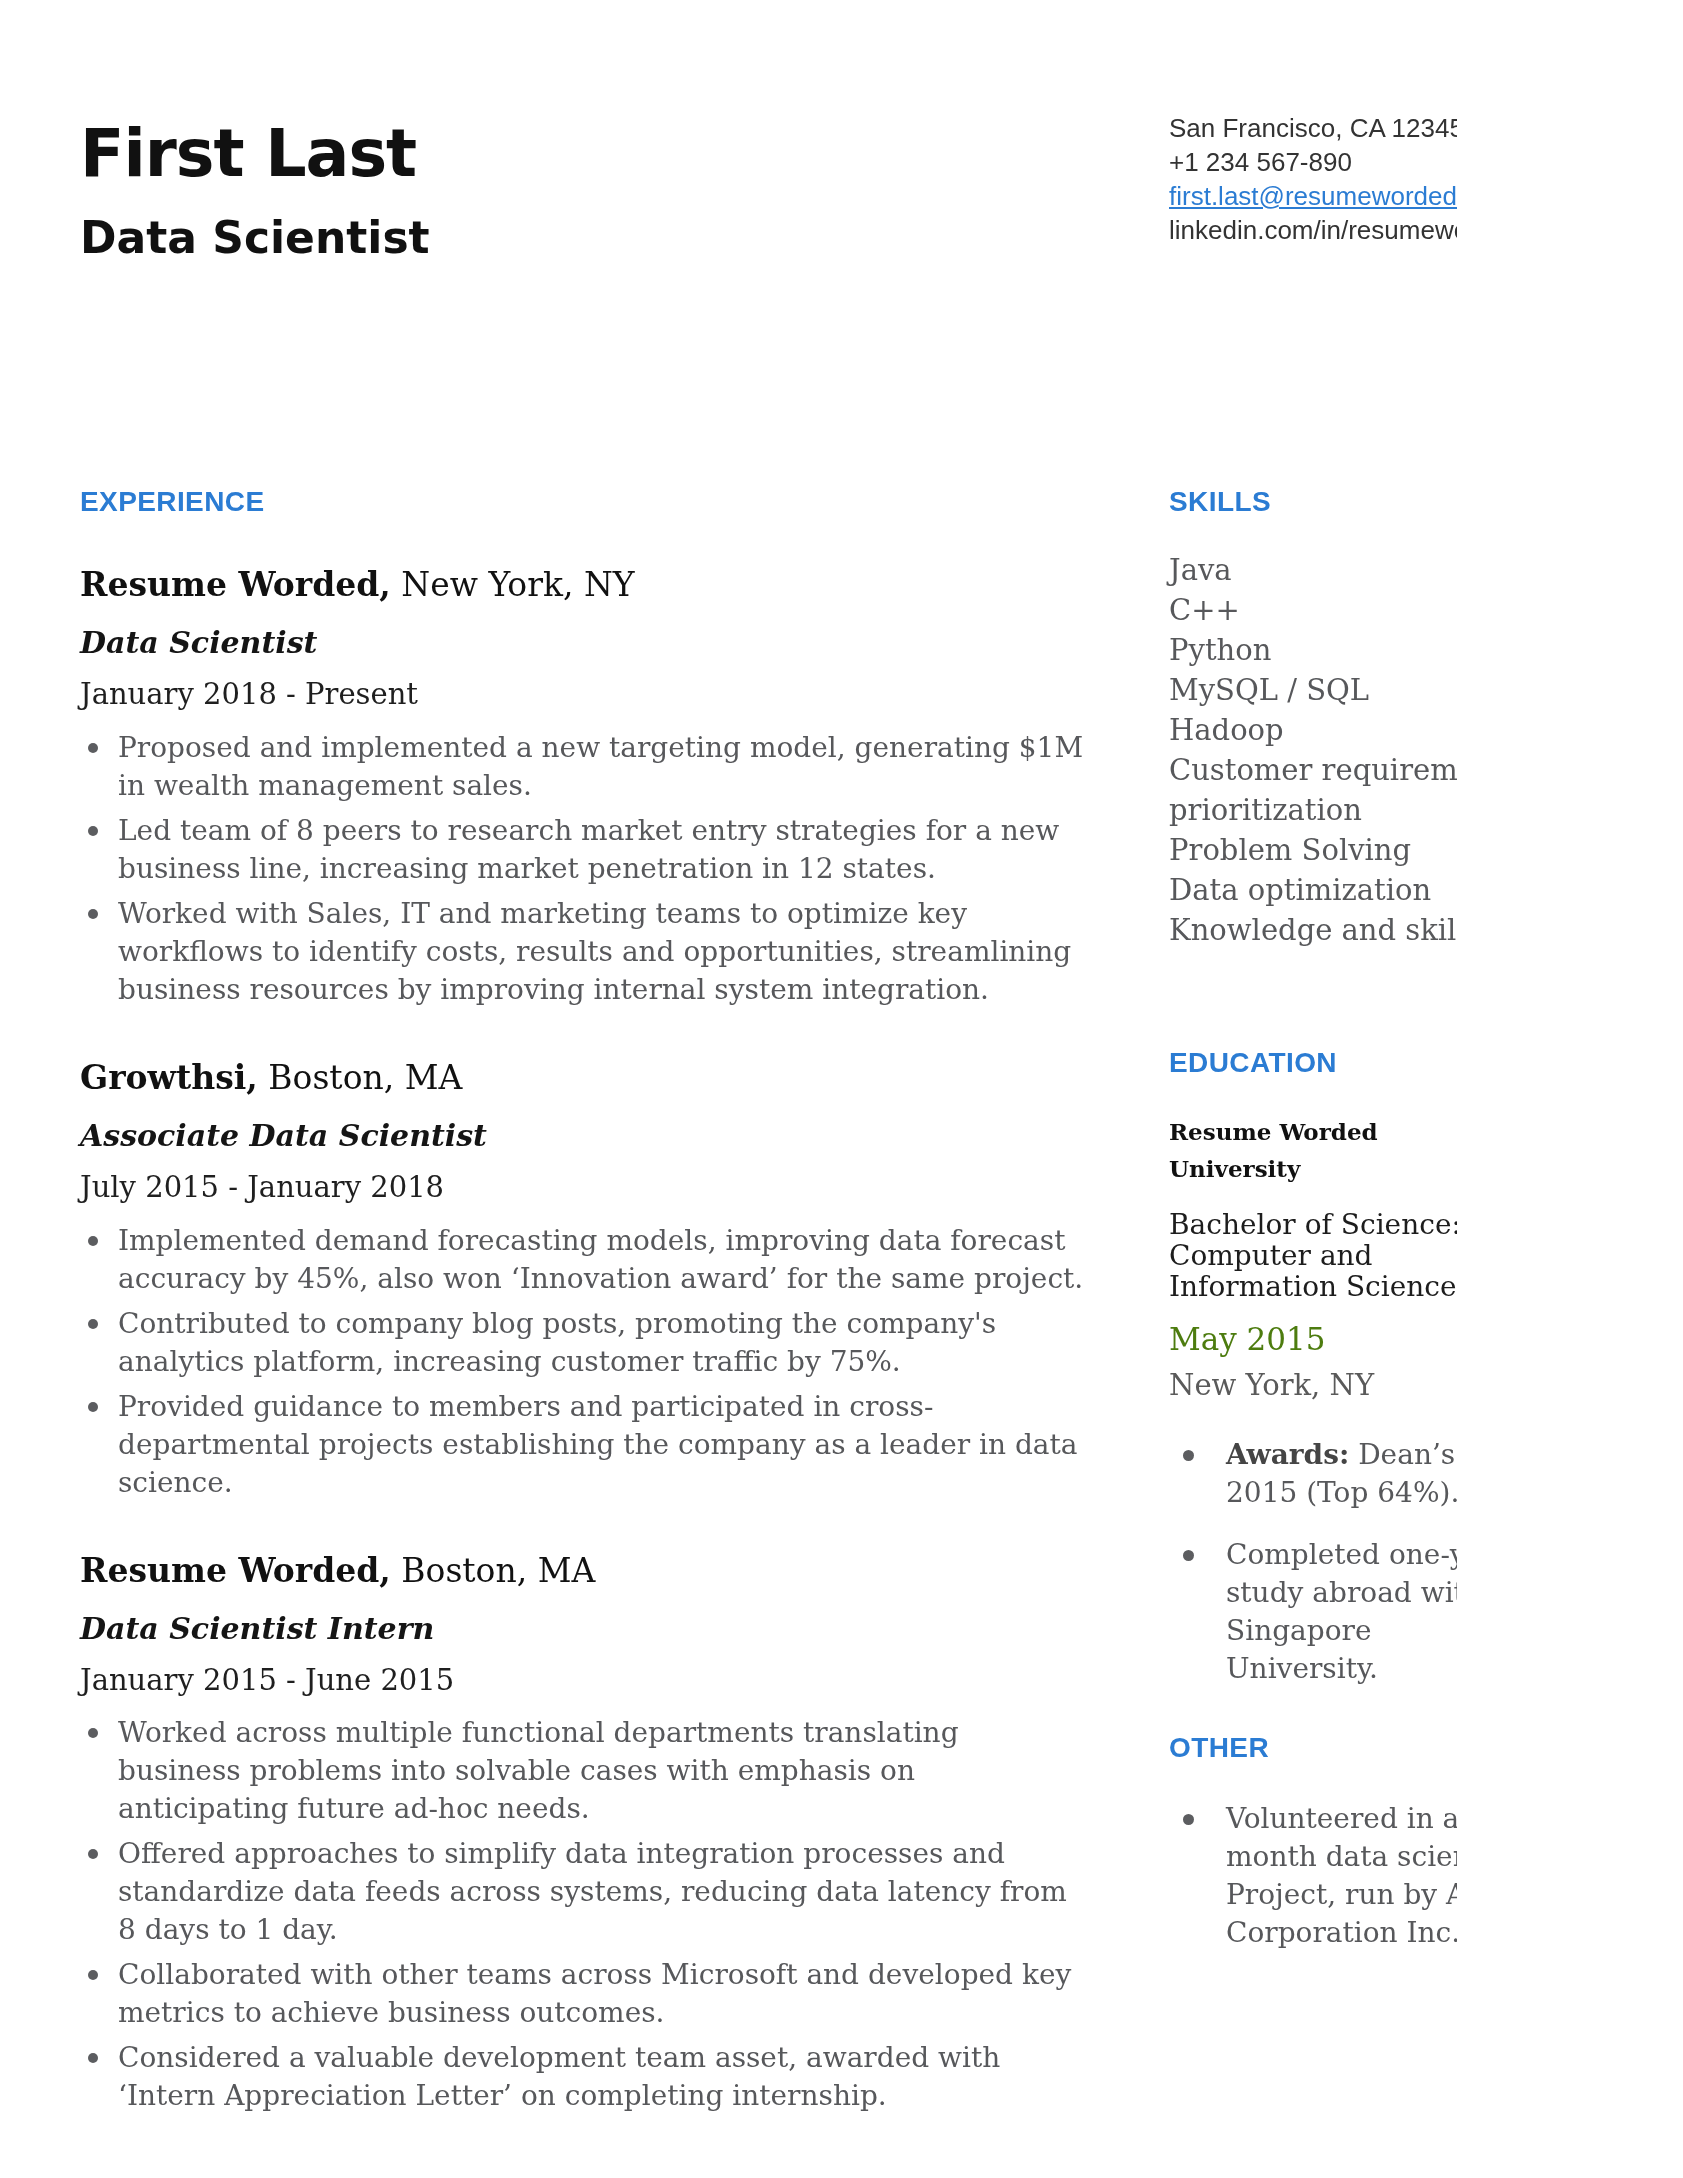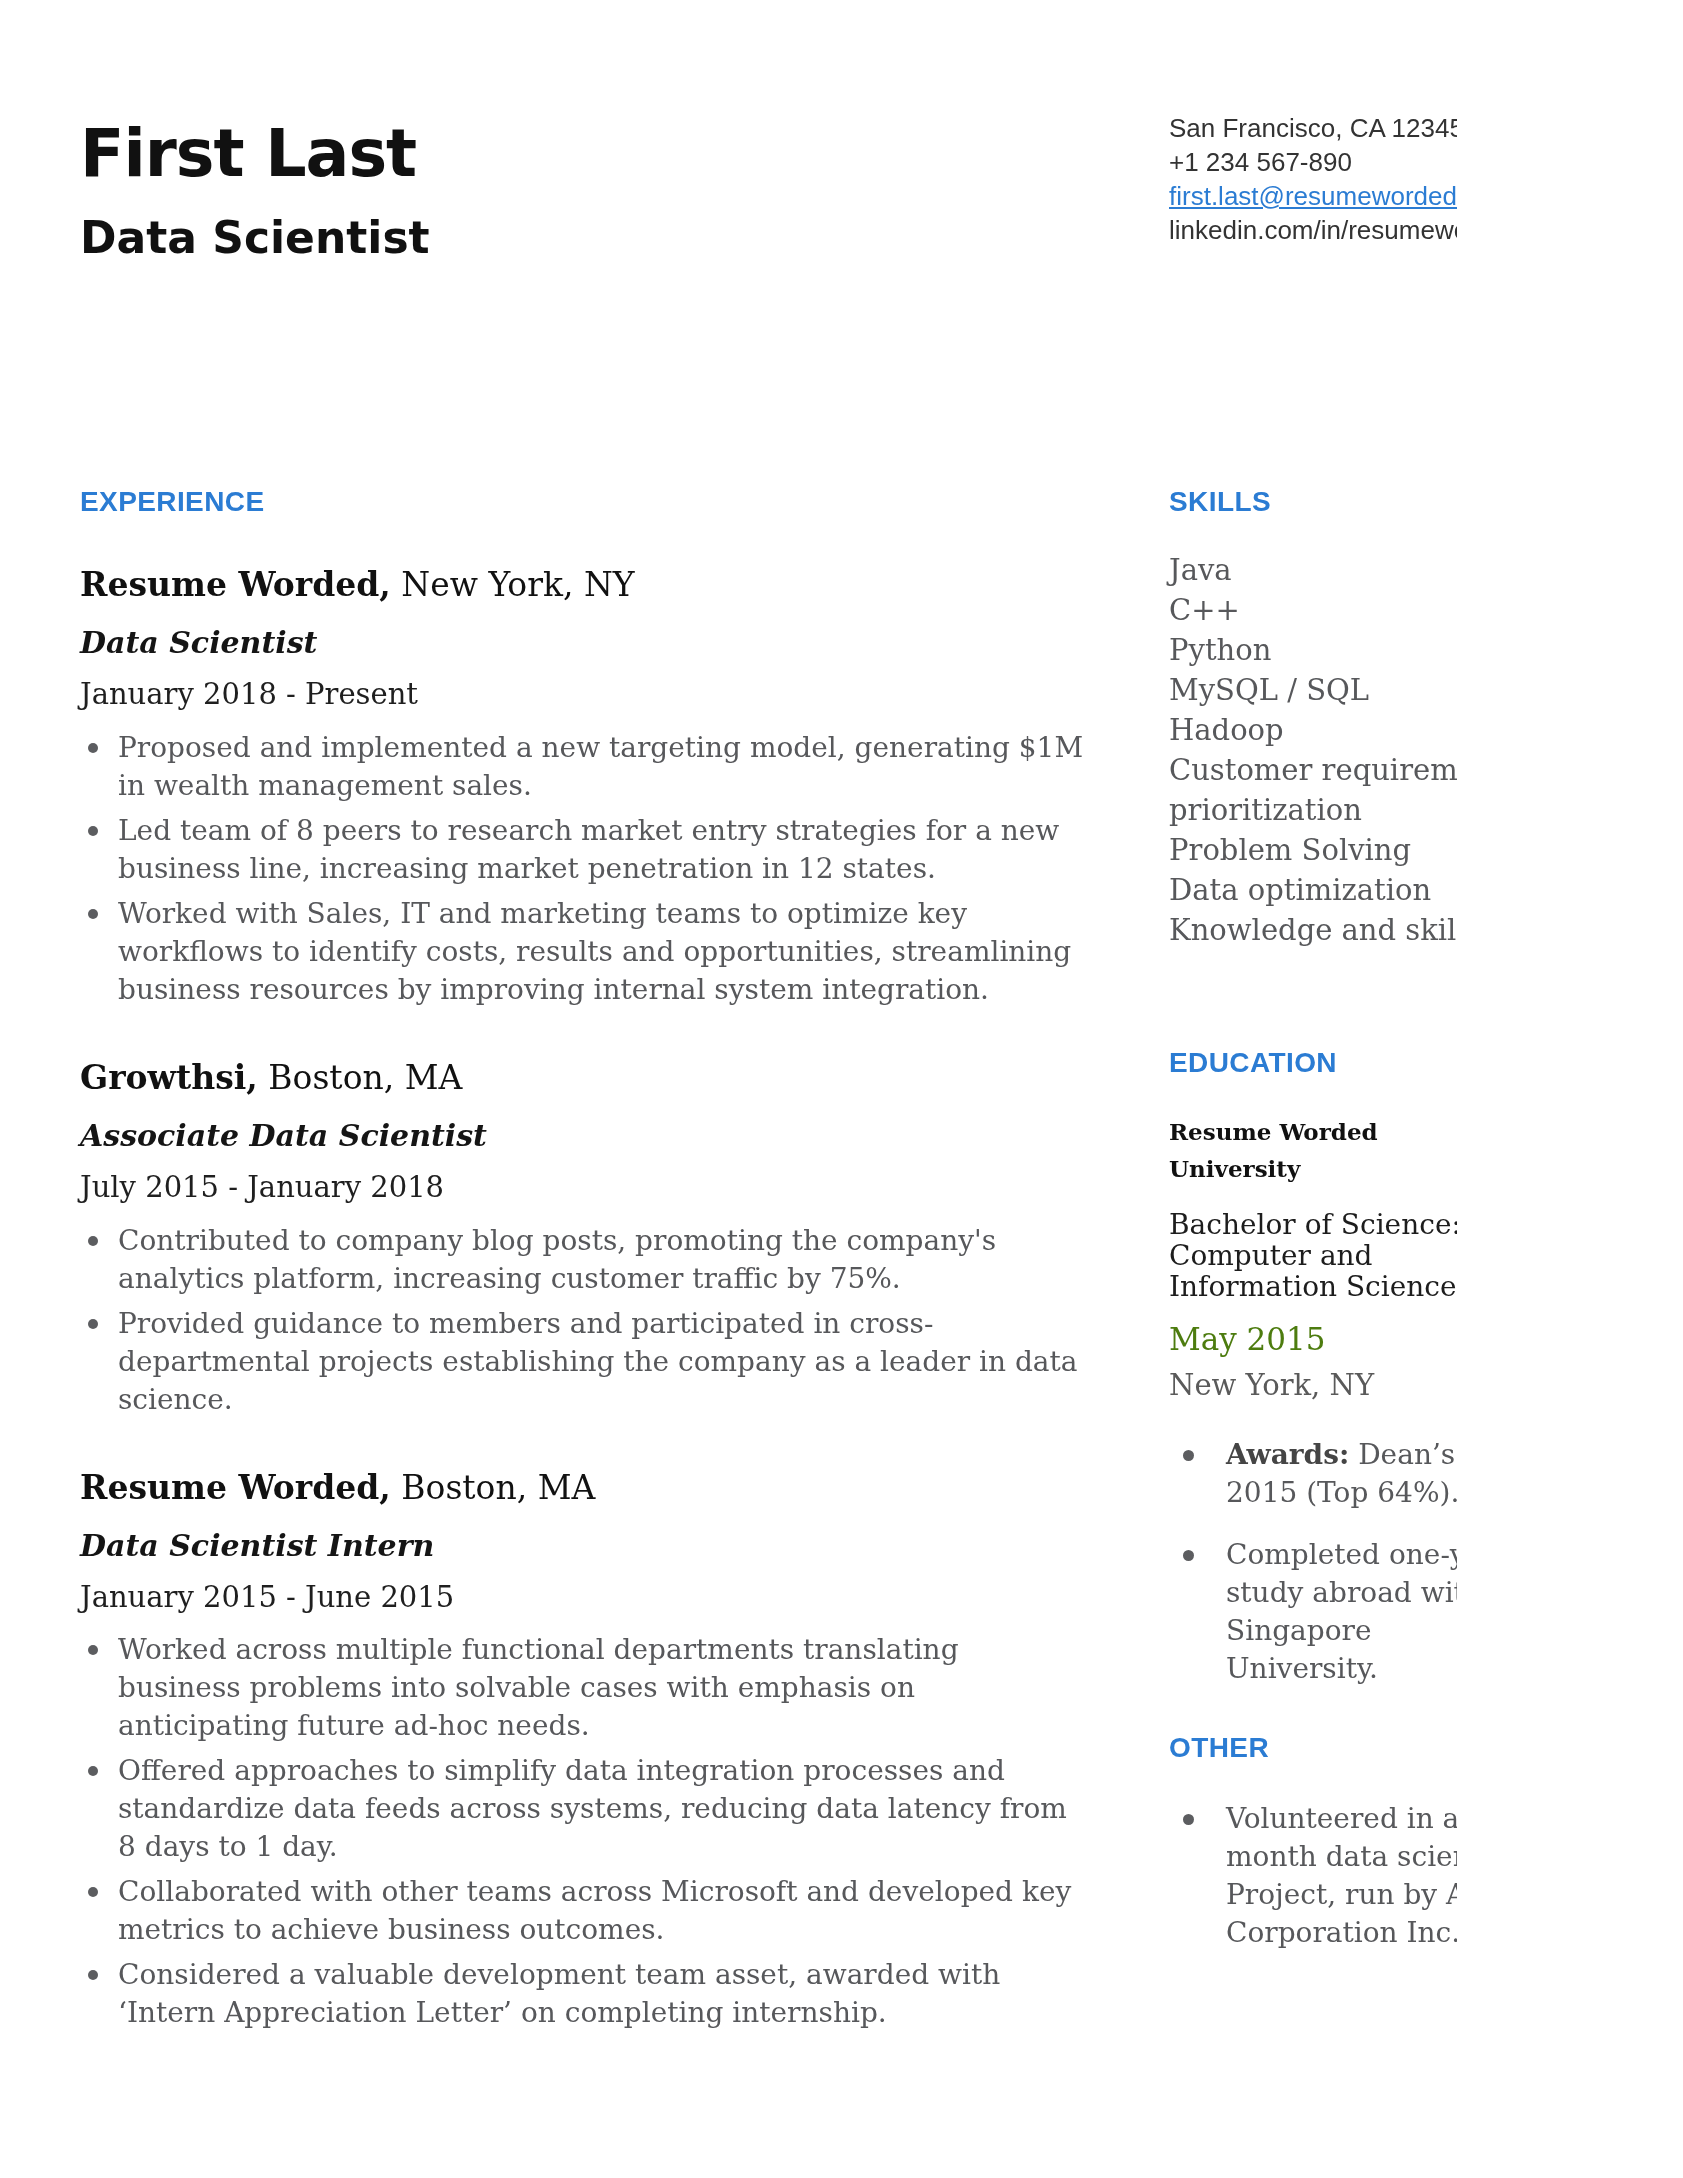--- a/index.html
+++ b/index.html
@@ -106,20 +106,21 @@
         </ul>
       </div>
 
       <div class="job">
         <div class="company-line">
           <span class="co">Growthsi,</span><span> Boston, MA</span>
         </div>
         <div class="job-title">Associate Data Scientist</div>
         <div class="job-dates">July 2015 - January 2018</div>
         <ul class="bullets">
+          <li>Implemented demand forecasting models, improving data forecast accuracy by 45%,  also won ‘Innovation award’ for the same project.</li>
           <li>Contributed to company blog posts, promoting the company's analytics platform, increasing customer traffic by 75%.</li>
           <li>Provided guidance to members and participated in cross-departmental projects establishing the company as a leader in data science.</li>
         </ul>
       </div>
 
       <div class="job">
         <div class="company-line">
           <span class="co">Resume Worded,</span><span> Boston, MA</span>
         </div>
         <div class="job-title">Data Scientist Intern</div>

